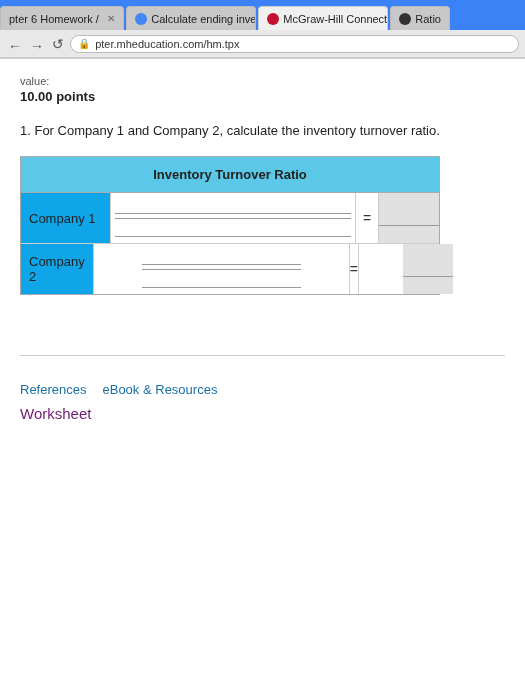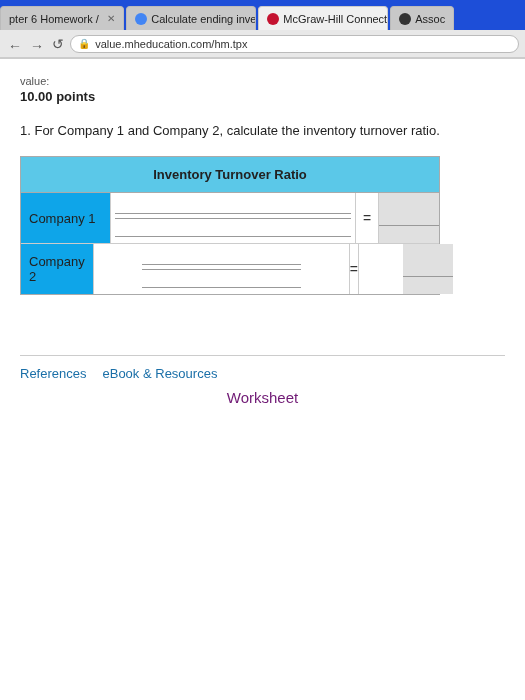--- a/index.html
+++ b/index.html
@@ -21,21 +21,21 @@
     
     .browser-chrome {
       background: #e8e8e8;
       border-bottom: 1px solid #ccc;
     }
 
     .tab-bar {
       display: flex;
       align-items: flex-end;
       padding: 4px 0 0 0;
-      background: #1d4ed8;
+      background: #3b82f6;
       height: 30px;
       gap: 2px;
     }
 
     .tab {
       display: flex;
       align-items: center;
       padding: 3px 8px;
       border-radius: 4px 4px 0 0;
       font-size: 11px;
@@ -237,23 +237,22 @@
       width: 60px;
       background: #e0e0e0;
       display: flex;
       align-items: center;
       justify-content: center;
     }
 
     
     .bottom-links {
       margin-top: 60px;
-      padding-top: 10px;
+      padding-top: 26px;
       border-top: 1px solid #ccc;
-      text-align: center;
     }
 
     .link-row {
       display: flex;
       gap: 16px;
       margin-bottom: 8px;
     }
 
     .link-item {
       color: #1a6fa8;
@@ -281,30 +280,30 @@
       <span>Calculate ending inver</span>
 
     </div>
     <div class="tab active">
       <span class="tab-icon mcgraw"></span>
       <span>McGraw-Hill Connect |</span>
 
     </div>
     <div class="tab inactive">
       <span class="tab-icon black"></span>
-      <span>Assoc</span>
+      <span>Ratio</span>
     </div>
   </div>
   <div class="address-bar">
     <span class="nav-btn">←</span>
     <span class="nav-btn">→</span>
     <span class="nav-btn">↺</span>
     <div class="url-box">
       <span class="lock-icon">🔒</span>
-      <span>value.mheducation.com/hm.tpx</span>
+      <span>pter.mheducation.com/hm.tpx</span>
     </div>
   </div>
 </div>
 
 <div class="page-content">
   <div class="value-label">value:</div>
   <div class="points">10.00 points</div>
 
   <div class="required-section">
     <div class="instruction">1. For Company 1 and Company 2, calculate the inventory turnover ratio.</div>

